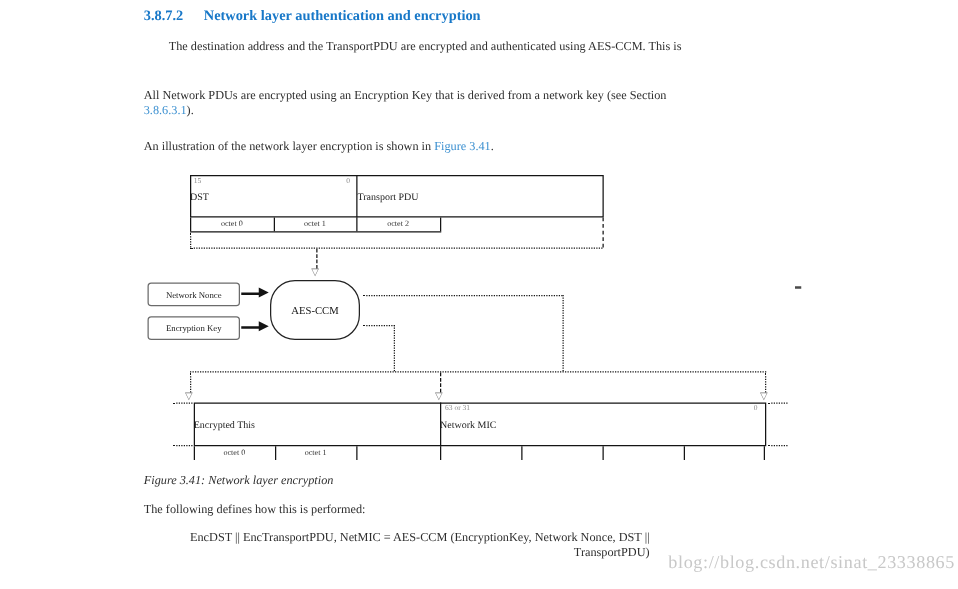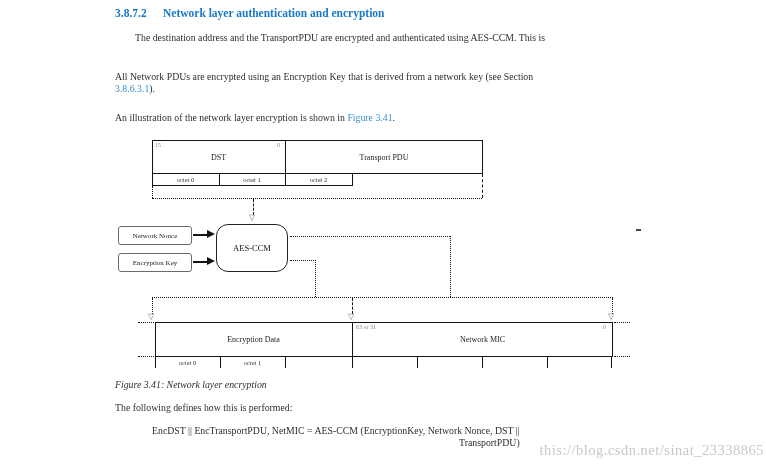--- a/index.html
+++ b/index.html
@@ -16,21 +16,21 @@
   .formula{font-size:9.8px;line-height:11.7px;color:#2e2e2e;text-align:right;}
   .watermark{font-size:14.5px;color:#c8c8c8;letter-spacing:0.5px;}
   
   .hl{height:0;border-top:1px solid #141414;}
   .vl{width:0;border-left:1px solid #141414;}
   .dot.hl{border-top-style:dotted;}
   .dot.vl{border-left-style:dotted;}
   .dash.vl{border-left-style:dashed;}
   
   .rect{border:1px solid #141414;background:#fff;box-sizing:border-box;}
-  .cell{display:flex;align-items:center;justify-content:center;font-size:8px;color:#222;}
+  .cell{display:flex;align-items:center;justify-content:flex-start;font-size:8px;color:#222;}
   .octet{display:flex;align-items:center;justify-content:center;font-size:6.5px;color:#333;}
   .bit{font-size:6px;color:#8a8a8a;}
   .inbox{border:1px solid #6b6b6b;border-radius:3px;display:flex;align-items:center;
          justify-content:center;font-size:7px;color:#222;background:#fff;box-sizing:border-box;}
   .aes{border:1px solid #222;border-radius:12px;display:flex;align-items:center;
        justify-content:center;font-size:8.5px;color:#111;background:#fff;box-sizing:border-box;}
   .tri{font-size:8px;line-height:8px;color:#777;}
   .ahead{width:0;height:0;border-top:4.5px solid transparent;border-bottom:4.5px solid transparent;
          border-left:8px solid #141414;}
   .aline{height:0;border-top:2px solid #141414;}
@@ -88,42 +88,42 @@
     <span>Network Nonce</span>
   </div>
   <div class="abs inbox" style="left:118px;top:253px;width:74px;height:19px;">
     <span>Encryption Key</span>
   </div>
   <div class="abs aline" style="left:193px;top:234px;width:15px;"></div>
   <div class="abs ahead" style="left:207px;top:230px;"></div>
   <div class="abs aline" style="left:193px;top:261px;width:15px;"></div>
   <div class="abs ahead" style="left:207px;top:257px;"></div>
 
-  <div class="abs aes" style="left:216px;top:224px;width:72px;height:48px;">
+  <div class="abs aes" style="left:216px;top:224px;width:72px;height:48px;border-radius:20px;">
     <span>AES-CCM</span>
   </div>
 
   <div class="abs hl dot" style="left:290px;top:236px;width:160px;"></div>
   <div class="abs vl dot" style="left:450px;top:236px;height:61px;"></div>
   <div class="abs hl dot" style="left:290px;top:260px;width:26px;"></div>
   <div class="abs vl dot" style="left:315px;top:260px;height:37px;"></div>
   <div class="abs dashmark" style="left:636px;top:229px;width:5px;height:2px;"></div>
 
   <div class="abs hl dot" style="left:152px;top:297px;width:461px;"></div>
   <div class="abs vl dot" style="left:152px;top:298px;height:16px;"></div>
   <div class="abs vl dash" style="left:352px;top:298px;height:16px;"></div>
   <div class="abs vl dot" style="left:612px;top:298px;height:16px;"></div>
   <div class="abs tri" style="left:148px;top:313px;">▽</div>
   <div class="abs tri" style="left:348px;top:313px;">▽</div>
   <div class="abs tri" style="left:608px;top:313px;">▽</div>
 
   <div class="abs rect" style="left:155px;top:322px;width:458px;height:35px;"></div>
   <div class="abs vl" style="left:352px;top:322px;height:35px;"></div>
   <div class="abs cell" style="left:155px;top:322px;width:197px;height:35px;">
-    <span>Encryption Data</span>
+    <span>Encrypted This</span>
   </div>
   <div class="abs cell" style="left:352px;top:322px;width:261px;height:35px;">
     <span>Network MIC</span>
   </div>
   <div class="abs bit" style="left:356px;top:324px;">63 or 31</div>
   <div class="abs bit" style="left:588px;top:324px;width:18px;text-align:right;">0</div>
 
   <div class="abs hl dot" style="left:138px;top:322px;width:16px;"></div>
   <div class="abs hl dot" style="left:614px;top:322px;width:16px;"></div>
   <div class="abs hl dot" style="left:138px;top:356px;width:16px;"></div>
@@ -140,15 +140,15 @@
   <div class="abs octet" style="left:155px;top:357px;width:65px;height:11px;">octet 0</div>
   <div class="abs octet" style="left:220px;top:357px;width:65px;height:11px;">octet 1</div>
 
   <div class="abs caption nowrap" style="left:115px;top:379px;">Figure 3.41: Network layer encryption</div>
   <div class="abs body-t nowrap" style="left:115px;top:402px;">The following defines how this is performed:</div>
   <div class="abs formula nowrap" style="left:152px;top:425px;">
     <div>EncDST || EncTransportPDU, NetMIC = AES-CCM (EncryptionKey, Network Nonce, DST ||</div>
     <div>TransportPDU)</div>
   </div>
 
-  <div class="abs watermark nowrap" style="right:2px;top:442px;">this://blog.csdn.net/sinat_23338865</div>
+  <div class="abs watermark nowrap" style="right:2px;top:442px;">blog://blog.csdn.net/sinat_23338865</div>
 
 </div>
 
 </body></html>

